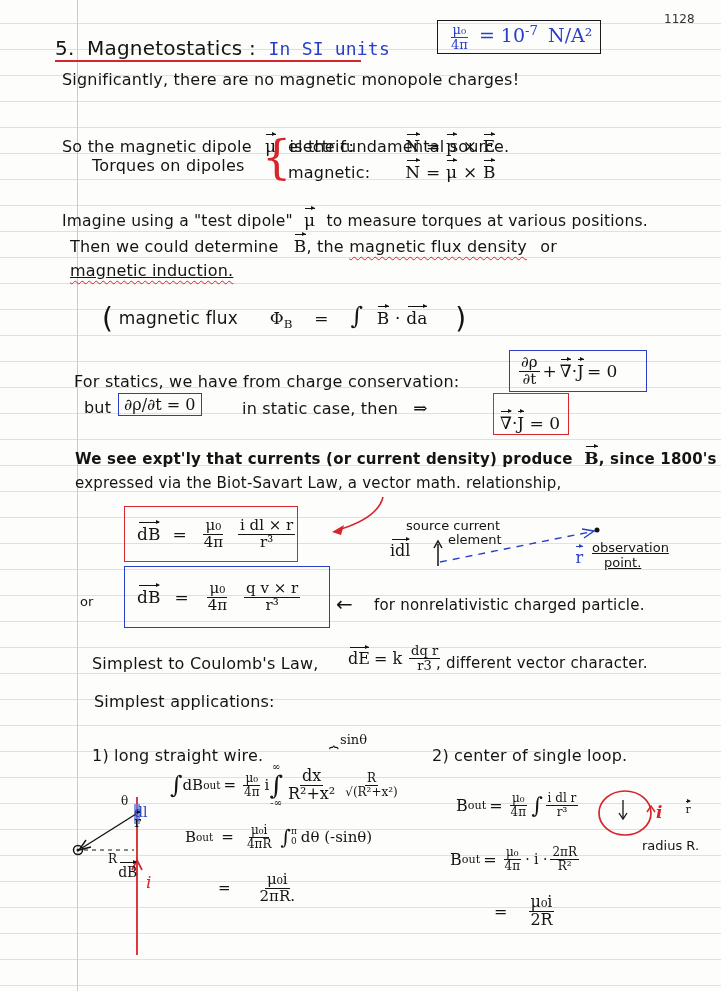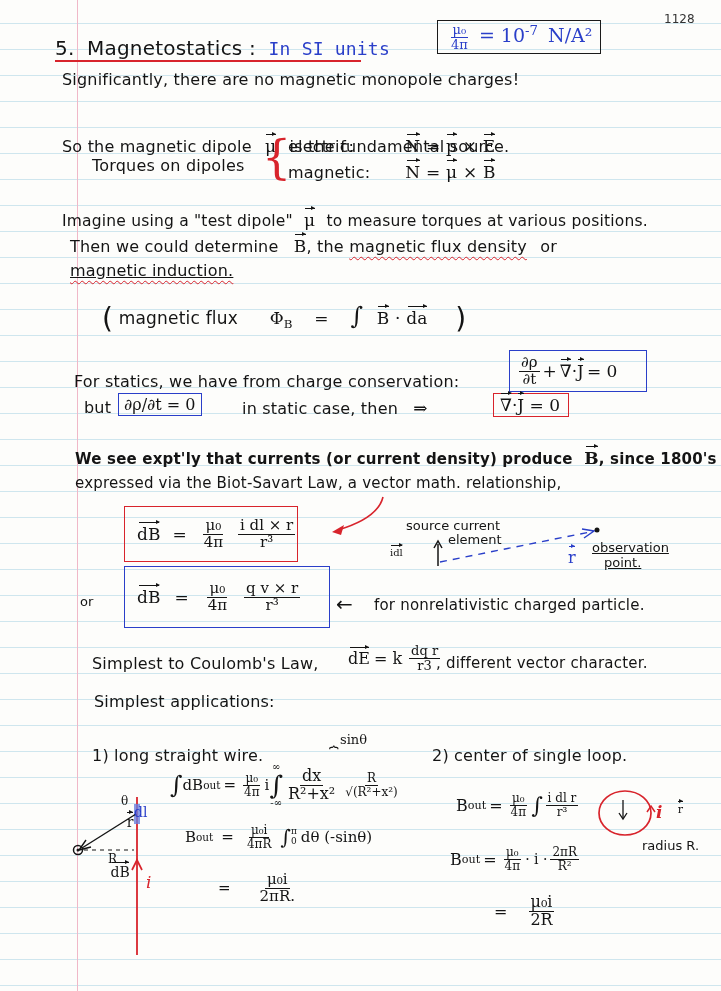--- a/index.html
+++ b/index.html
@@ -152,21 +152,21 @@
   <span style="margin-left:3px">= 0</span>
 </div>
 <div class="abs hand" style="left:84px; top:398px;">
   <span>but</span>
 </div>
 <div class="abs box-blue math" style="left:118px; top:393px; padding:1px 5px; font-size:16px;">∂ρ/∂t = 0</div>
 <div class="abs hand" style="left:242px; top:398px;">
   <span>in static case, then</span>
   <span class="math" style="margin-left:10px;">⇒</span>
 </div>
-<div class="abs box-red math" style="left:493px; top:393px; padding:1px 8px 1px 6px;">
+<div class="abs box-red math" style="left:493px; top:393px; padding:19px 8px 1px 6px;">
   <span class="vec">∇</span><span>·</span><span class="vec">J</span>
   <span>= 0</span>
 </div>
 
 
 <div class="abs hand" style="left:75px; top:448px; font-size:15px;font-weight:bold;">
   <span>We see expt'ly that currents (or current density) produce</span>
   <span class="vec math" style="margin-left:6px">B</span><span>, since 1800's</span>
 </div>
 <div class="abs hand" style="left:75px; top:474px; font-size:15px;">expressed via the Biot-Savart Law, a vector math. relationship,</div>
@@ -210,21 +210,21 @@
   <path d="M434 548 L438 541 L442 548" fill="none" stroke="#141414" stroke-width="1.5"></path>
 
   <line x1="440" y1="562" x2="590" y2="532" stroke="#2a3fc9" stroke-width="1.4" stroke-dasharray="7 6"></line>
   <path d="M582 529 L594 531 L584 538" fill="none" stroke="#2a3fc9" stroke-width="1.5"></path>
   <circle cx="597" cy="530" r="2.5" fill="#141414"></circle>
 </svg>
 <div class="abs hand-s" style="left:406px; top:518px;">
   <div>source current</div>
 </div>
 <div class="abs hand-s" style="left:448px; top:532px;">element</div>
-<div class="abs math vec" style="left:390px; top:541px; font-size:10px;">idl</div>
+<div class="abs math vec" style="left:390px; top:541px; font-size:16px;">idl</div>
 <div class="abs math vec blue" style="left:550px; top:548px; font-size:16px;">r</div>
 <div class="abs hand-s" style="left:592px; top:540px;text-decoration:underline;">
   <div>observation</div>
   <div style="margin-left:12px">point.</div>
 </div>
 
 
 <div class="abs hand" style="left:92px; top:654px;">Simplest to Coulomb's Law,</div>
 <div class="abs math" style="left:348px; top:644px; display:flex; align-items:center; font-size:16px;">
   <span class="vec">dE</span>

